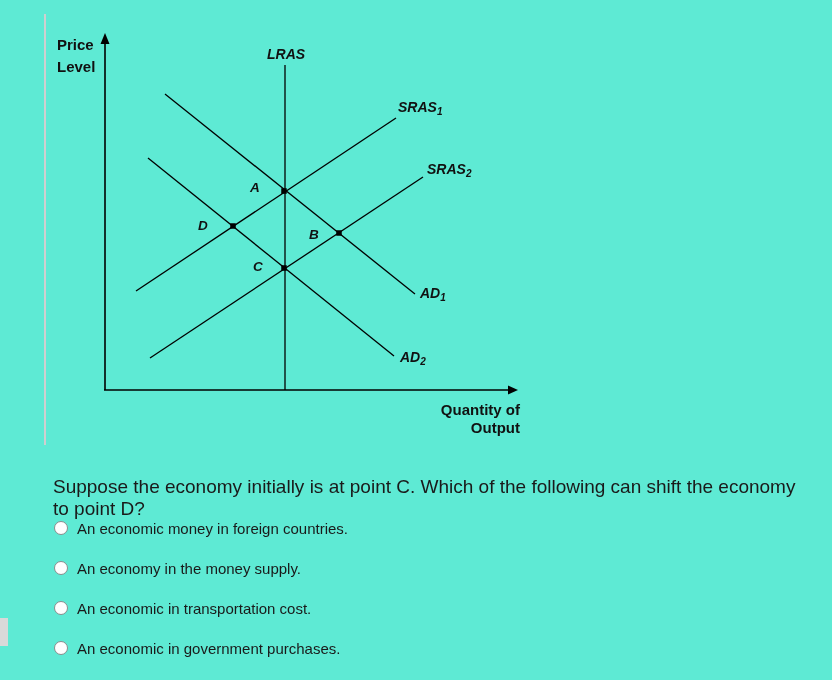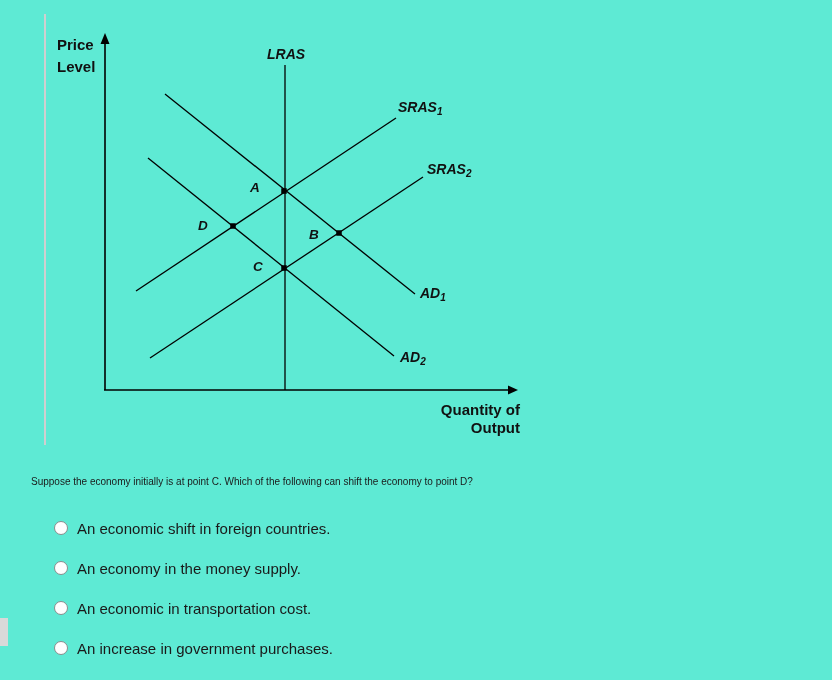--- a/index.html
+++ b/index.html
@@ -11,22 +11,22 @@
   }
   .page { position: relative; width: 832px; height: 680px; background: #5eead4; overflow: hidden; }
 
   #diagram-svg { position: absolute; left: 0; top: 0; }
 
   .axis-label  { font-family: "Liberation Sans", sans-serif; font-weight: bold; font-size: 15px; fill: #111; }
   .curve-label { font-family: "Liberation Sans", sans-serif; font-style: italic; font-weight: 600; font-size: 14px; fill: #111; }
   .point-label { font-family: "Liberation Sans", sans-serif; font-style: italic; font-weight: 600; font-size: 13.5px; fill: #111; }
 
   .question {
-    position: absolute; left: 31px; top: 476px; width: 760px;
-    font-size: 10px; color: #1a1a1a;
+    position: absolute; left: 53px; top: 476px; width: 760px;
+    font-size: 19px; color: #1a1a1a;
   }
 
   #options { position: absolute; left: 54px; top: 508px; display: flex; flex-direction: column; }
   .option { display: flex; align-items: center; height: 40px; cursor: pointer; }
   .radio {
     width: 14px; height: 14px; border: 1.5px solid #8c8c8c; border-radius: 50%;
     background: #fff; margin-right: 9px; flex: 0 0 auto;
   }
   .opt-text { font-size: 15px; color: #1a1a1a; }
 
@@ -65,31 +65,31 @@
       <text x="253" y="271" class="point-label">C</text>
       <rect x="230.25" y="223.25" width="5.5" height="5.5" fill="#000"></rect>
       <text x="198" y="230" class="point-label">D</text>
     </svg>
 
   <p class="question">Suppose the economy initially is at point C. Which of the following can shift the economy to point D?</p>
 
   <div id="options">
       <label class="option">
         <span class="radio"></span>
-        <span class="opt-text">An economic shift in foreign countries.</span>
+        <span class="opt-text">An economic money in foreign countries.</span>
       </label>
       <label class="option">
         <span class="radio"></span>
         <span class="opt-text">An economy in the money supply.</span>
       </label>
       <label class="option">
         <span class="radio"></span>
         <span class="opt-text">An economic in transportation cost.</span>
       </label>
       <label class="option">
         <span class="radio"></span>
-        <span class="opt-text">An increase in government purchases.</span>
+        <span class="opt-text">An economic in government purchases.</span>
       </label>
     </div>
 
   <div class="scroll-mark"></div>
 
 </div>
 
 </body></html>

